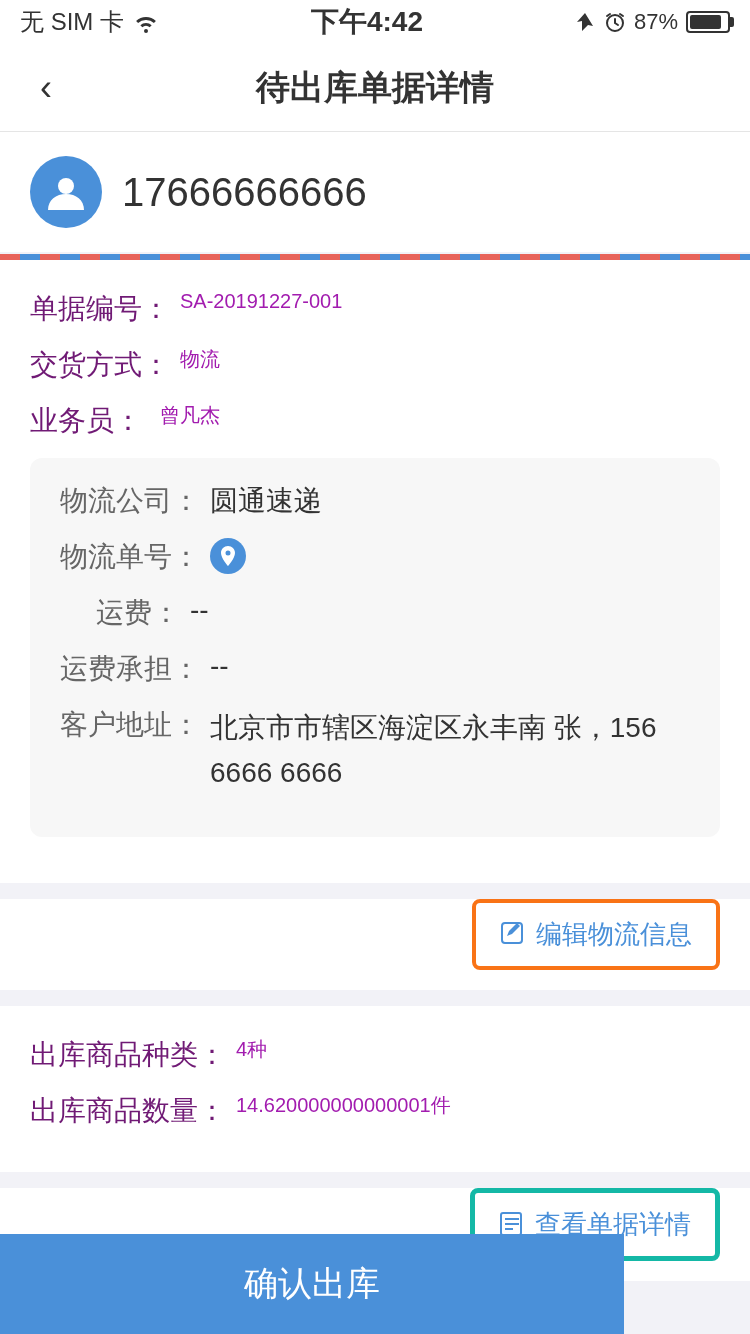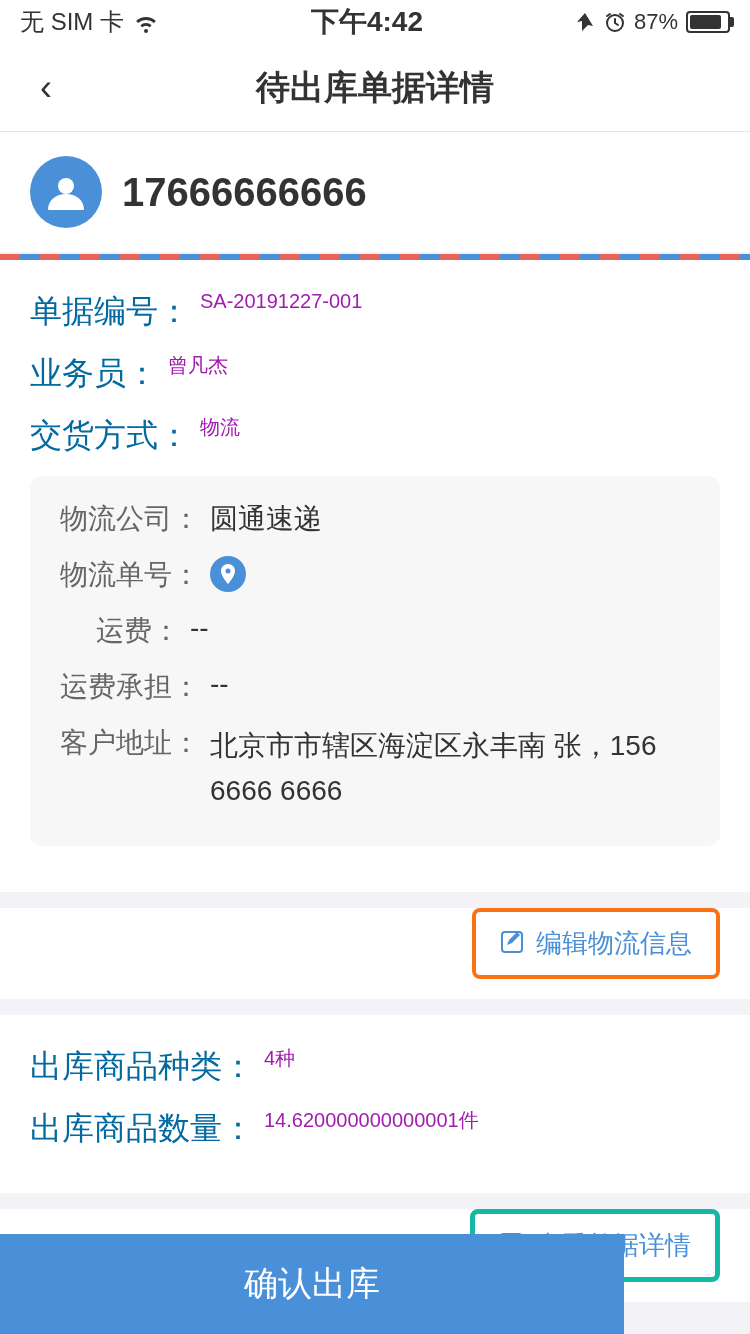--- a/index.html
+++ b/index.html
@@ -106,39 +106,39 @@
       border-radius: 50%;
       background: #4a90d9;
       display: flex;
       align-items: center;
       justify-content: center;
       flex-shrink: 0;
     }
     .customer-avatar svg { width: 44px; height: 44px; }
     .customer-phone {
       font-size: 40px;
-      font-weight: 700;
+      font-weight: 400;
       color: #333;
     }
 
     
     .info-section {
       background: #fff;
       padding: 30px 30px;
       margin-bottom: 16px;
     }
     .info-row {
       display: flex;
       align-items: flex-start;
       margin-bottom: 18px;
     }
     .info-row:last-child { margin-bottom: 12px; }
     .info-label {
-      color: #0369a1;
-      font-size: 32px;
+      color: #701a75;
+      font-size: 28px;
       min-width: 130px;
       text-align: left;
       flex-shrink: 0;
       padding-right: 10px;
     }
     .info-value {
       color: #a21caf;
       font-size: 20px;
       flex: 1;
     }
@@ -148,21 +148,21 @@
       background: #f7f7f7;
       border-radius: 12px;
       margin: 0 0 16px 0;
       padding: 24px 30px;
     }
     .logistics-row {
       display: flex;
       align-items: flex-start;
       margin-bottom: 18px;
     }
-    .logistics-row:last-child { margin-bottom: 8px; }
+    .logistics-row:last-child { margin-bottom: 17px; }
     .logistics-label {
       color: #666;
       font-size: 28px;
       min-width: 130px;
       text-align: right;
       flex-shrink: 0;
       padding-right: 10px;
     }
     .logistics-value {
       color: #333;
@@ -319,26 +319,26 @@
   </div>
 
   <div class="dashed-separator"></div>
 
   <div class="info-section">
     <div class="info-row">
       <span class="info-label">单据编号：</span>
       <span class="info-value">SA-20191227-001</span>
     </div>
     <div class="info-row">
+      <span class="info-label">交货方式：</span>
+      <span class="info-value">物流</span>
+    </div>
+    <div class="info-row">
       <span class="info-label">业务员：</span>
       <span class="info-value">曾凡杰</span>
-    </div>
-    <div class="info-row">
-      <span class="info-label">交货方式：</span>
-      <span class="info-value">物流</span>
     </div>
 
     <div class="logistics-card">
       <div class="logistics-row">
         <span class="logistics-label">物流公司：</span>
         <span class="logistics-value">圆通速递</span>
       </div>
       <div class="logistics-row">
         <span class="logistics-label">物流单号：</span>
         <span class="logistics-value">

